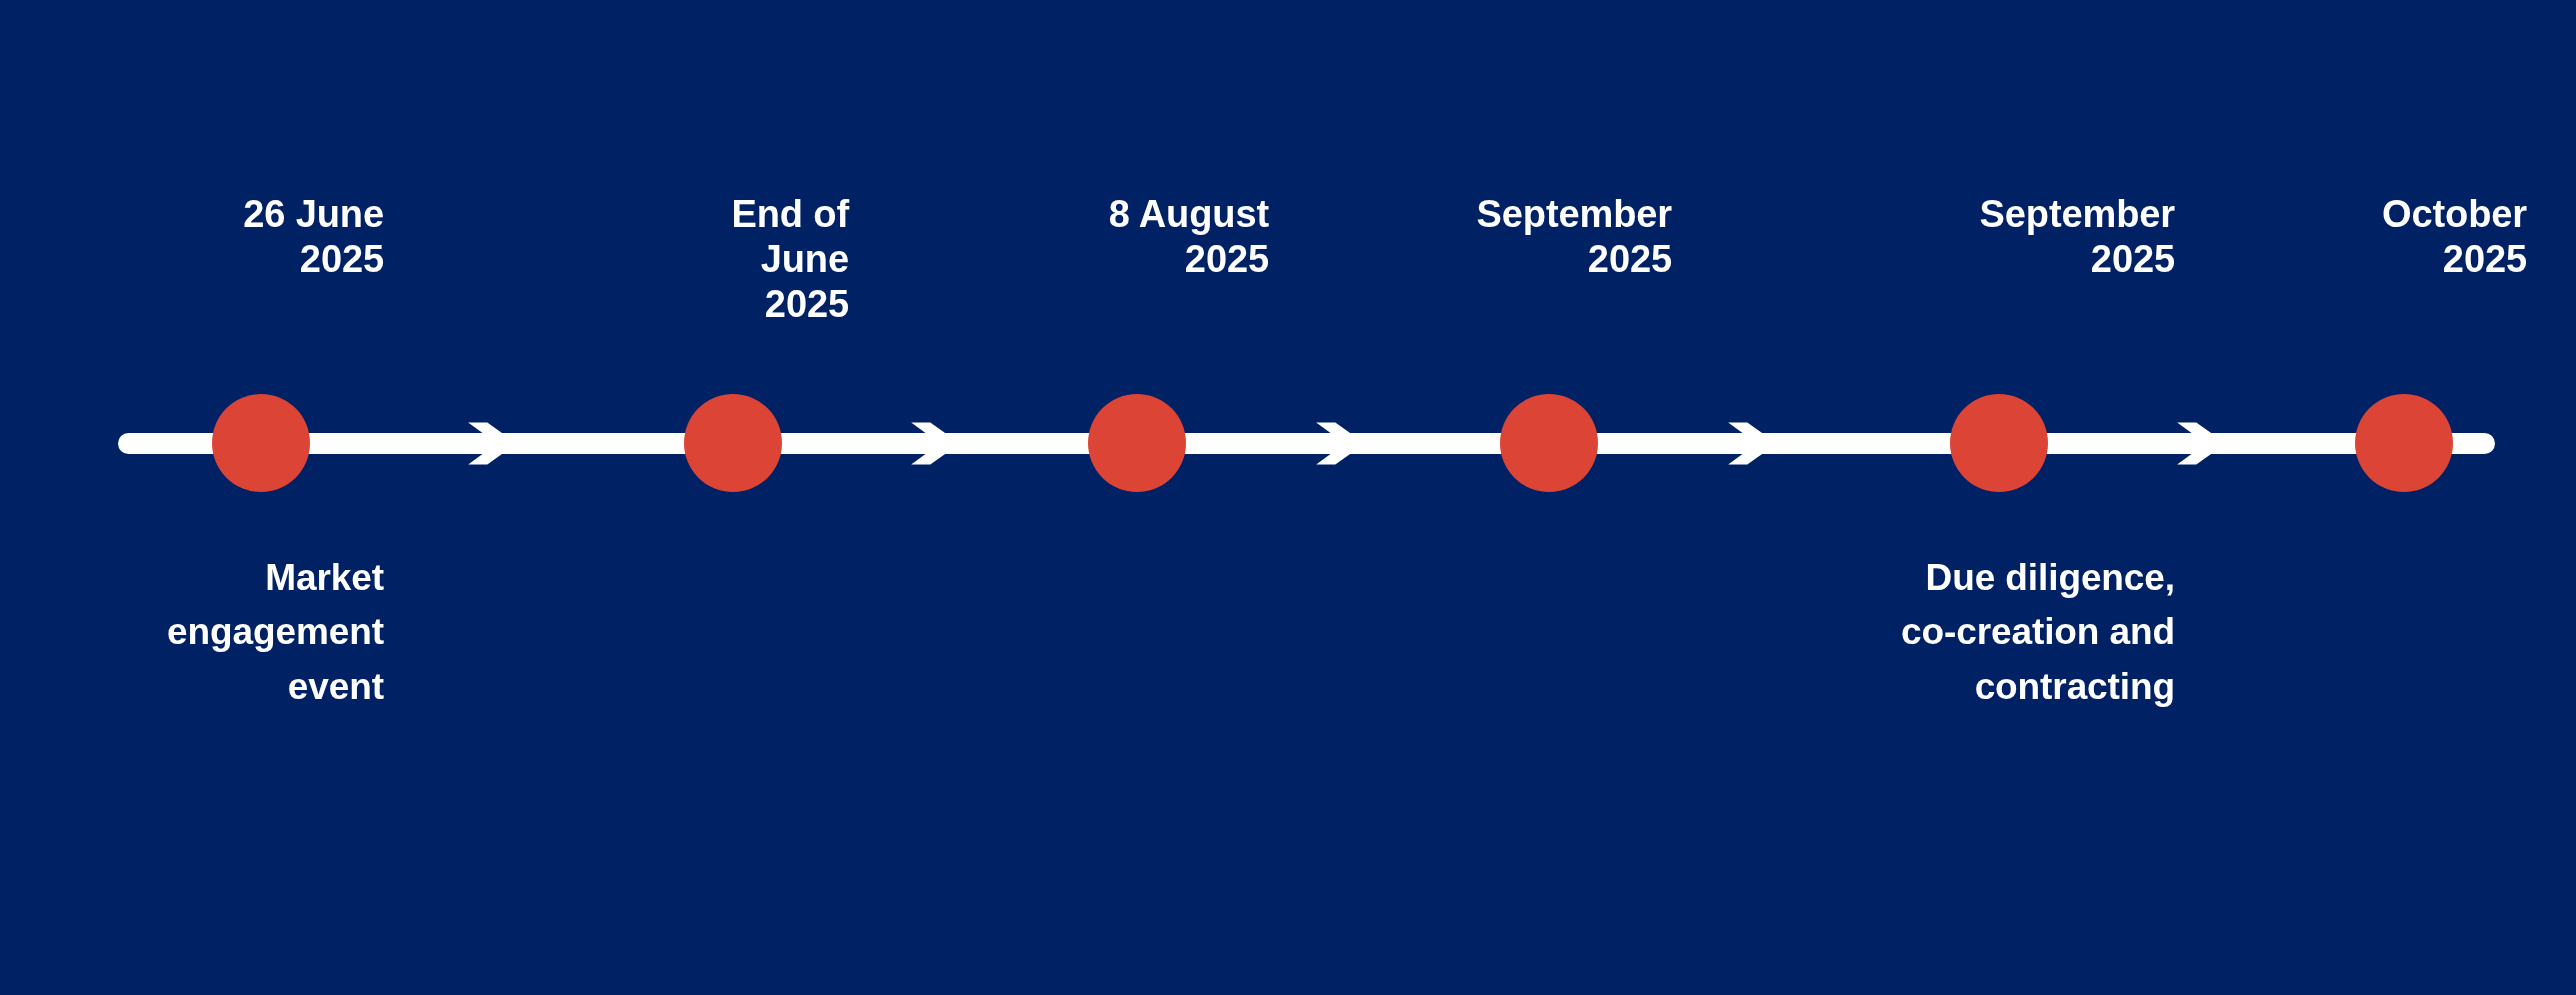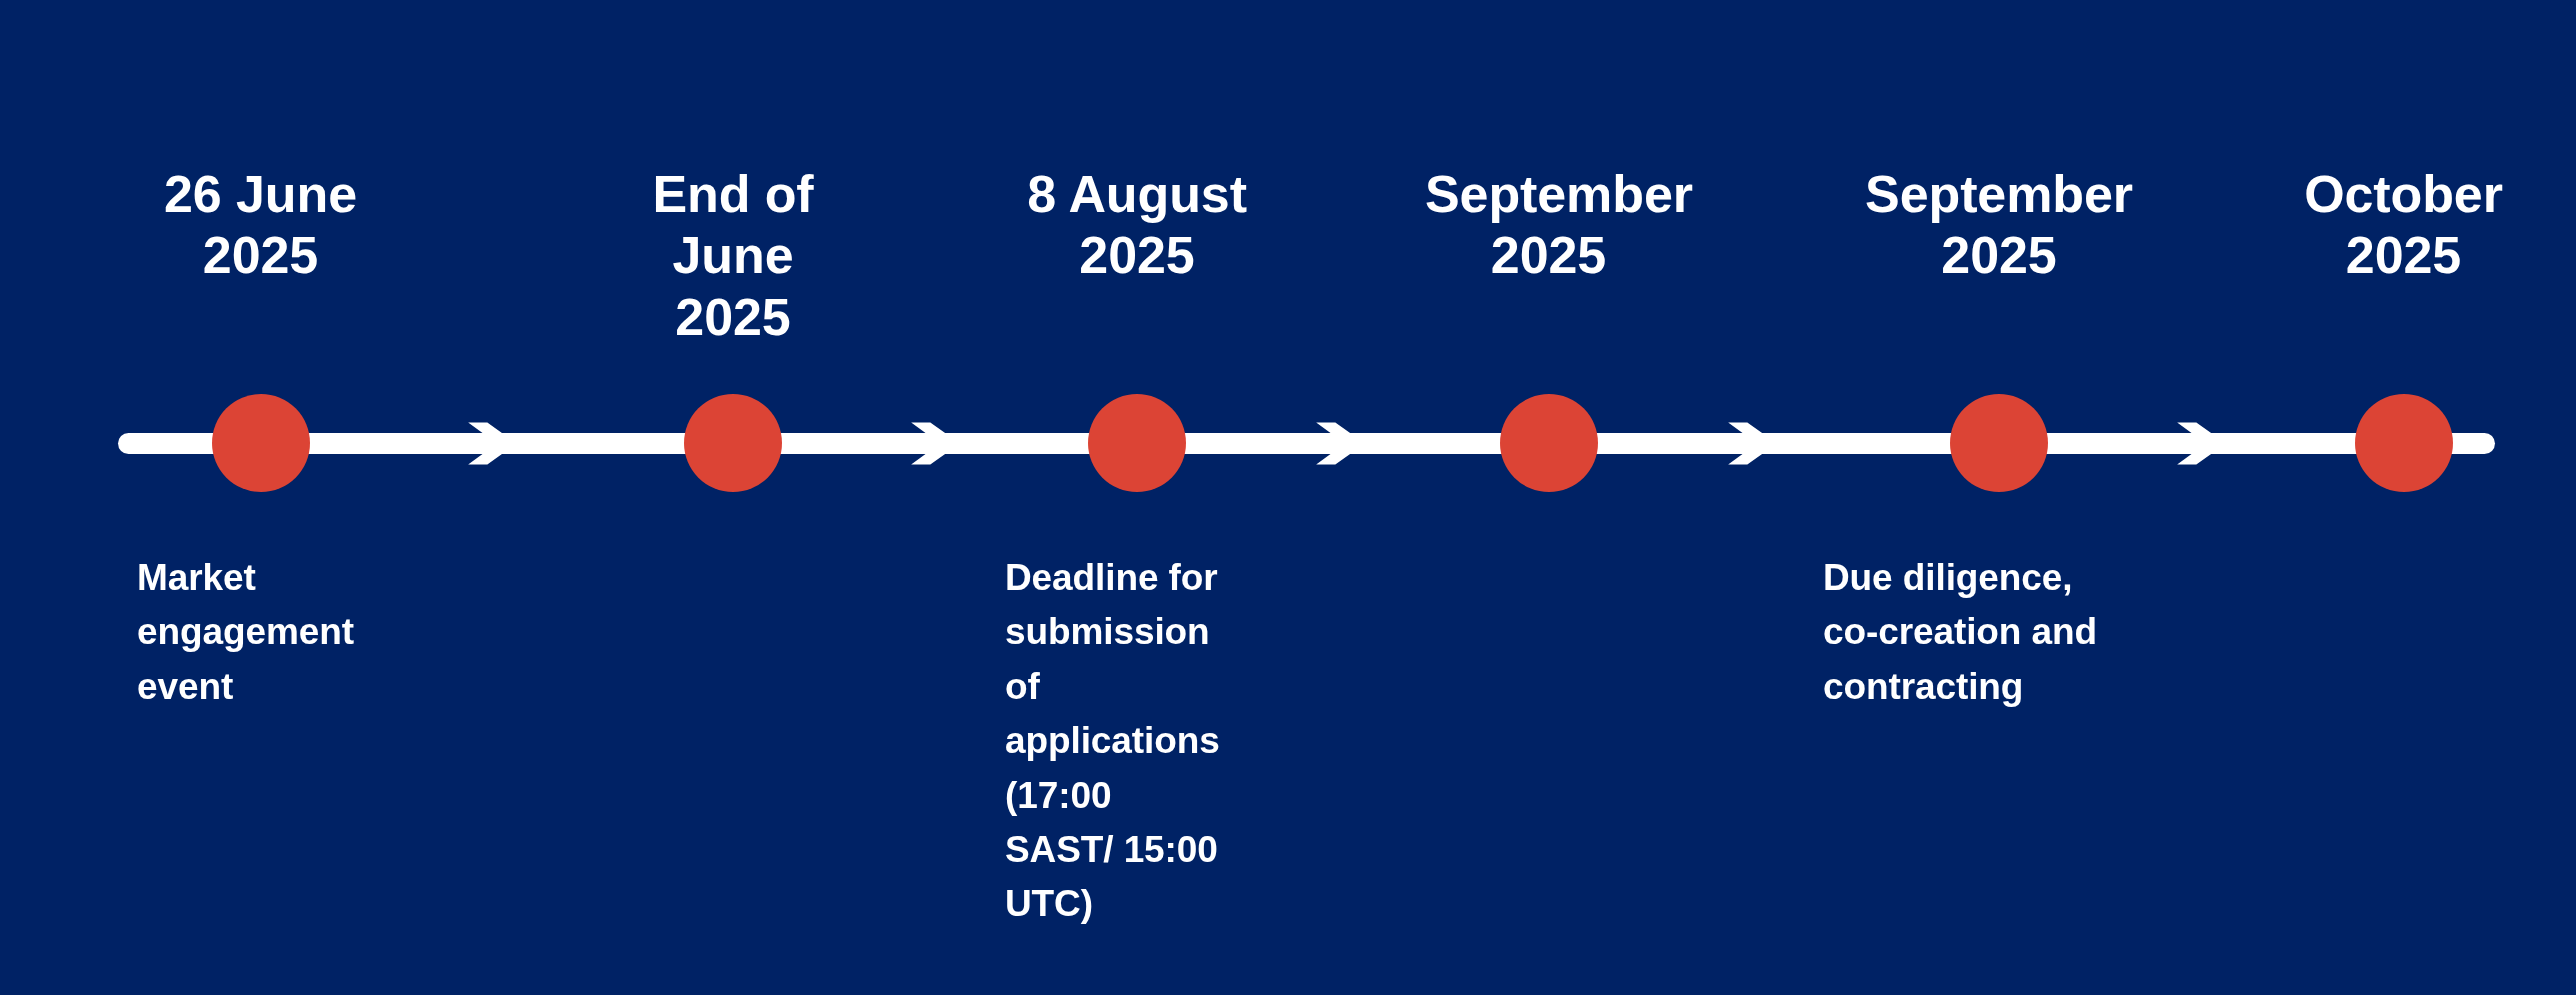--- a/index.html
+++ b/index.html
@@ -50,36 +50,36 @@
   
   .col{
     position:absolute;
     top:0;
     width:247px;
     margin-left:-124px;
     height:995px;
   }
   .date{
     position:absolute;
-    top:164px;
+    top:192px;
     left:0;
     width:100%;
-    text-align:center;
+    text-align:right;
     color:#ffffff;
-    font-size:52px;
+    font-size:38px;
     line-height:1.18;
     font-weight:bold;
     letter-spacing:-0.1px;
   }
   .label{
     position:absolute;
     top:551px;
     left:0;
     width:100%;
-    text-align:left;
+    text-align:right;
     color:#ffffff;
     font-size:37px;
     line-height:1.47;
     font-weight:bold;
     letter-spacing:-0.1px;
   }
 </style>
 </head>
 <body>
 
@@ -117,21 +117,20 @@
   <div id="col-slot">
       <div class="col" style="left: 261px; width: 247px; margin-left: -124px;">
         <div class="date">26 June<br>2025</div>
         <div class="label">Market<br>engagement<br>event</div>
       </div>
       <div class="col" style="left: 733px; width: 232px; margin-left: -116px;">
         <div class="date">End of<br>June<br>2025</div>
       </div>
       <div class="col" style="left: 1137px; width: 264px; margin-left: -132px;">
         <div class="date">8 August<br>2025</div>
-        <div class="label">Deadline for<br>submission<br>of<br>applications<br>(17:00<br>SAST/ 15:00<br>UTC)</div>
       </div>
       <div class="col" style="left: 1549px; width: 247px; margin-left: -124px;">
         <div class="date">September<br>2025</div>
       </div>
       <div class="col" style="left: 1999px; width: 352px; margin-left: -176px;">
         <div class="date">September<br>2025</div>
         <div class="label">Due diligence,<br>co-creation and<br>contracting</div>
       </div>
       <div class="col" style="left: 2404px; width: 247px; margin-left: -124px;">
         <div class="date">October<br>2025</div>

